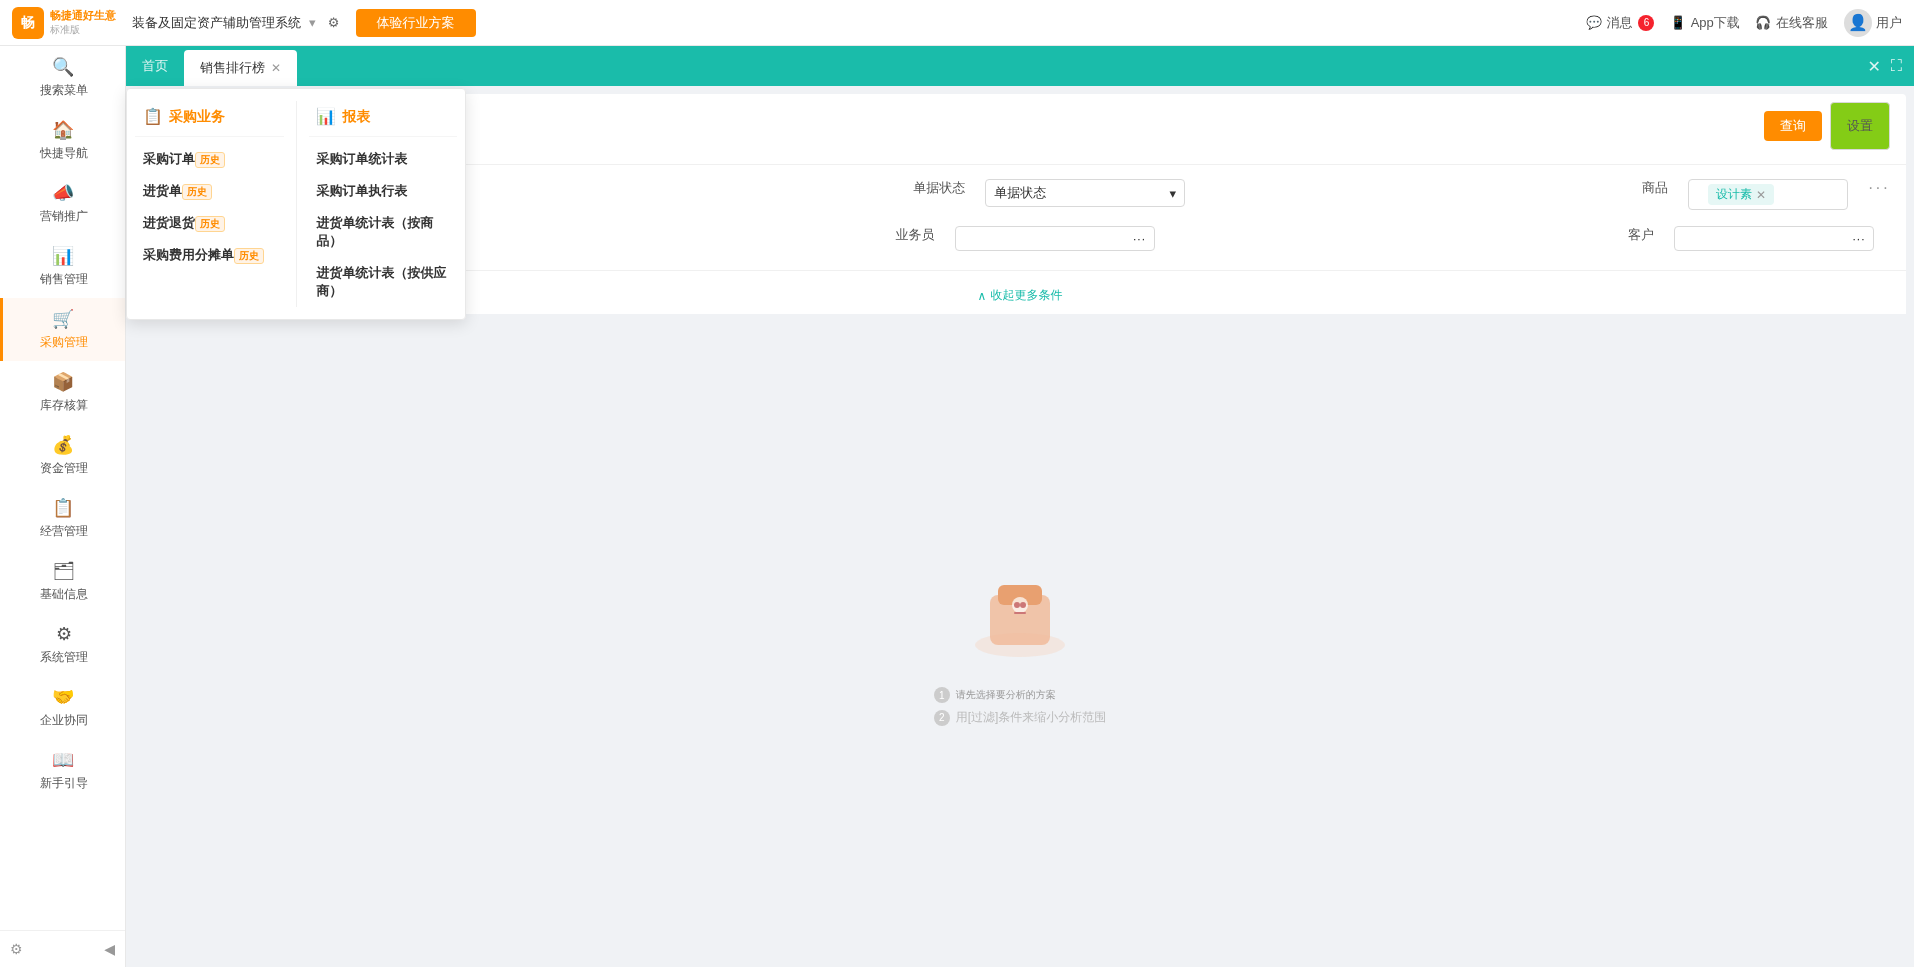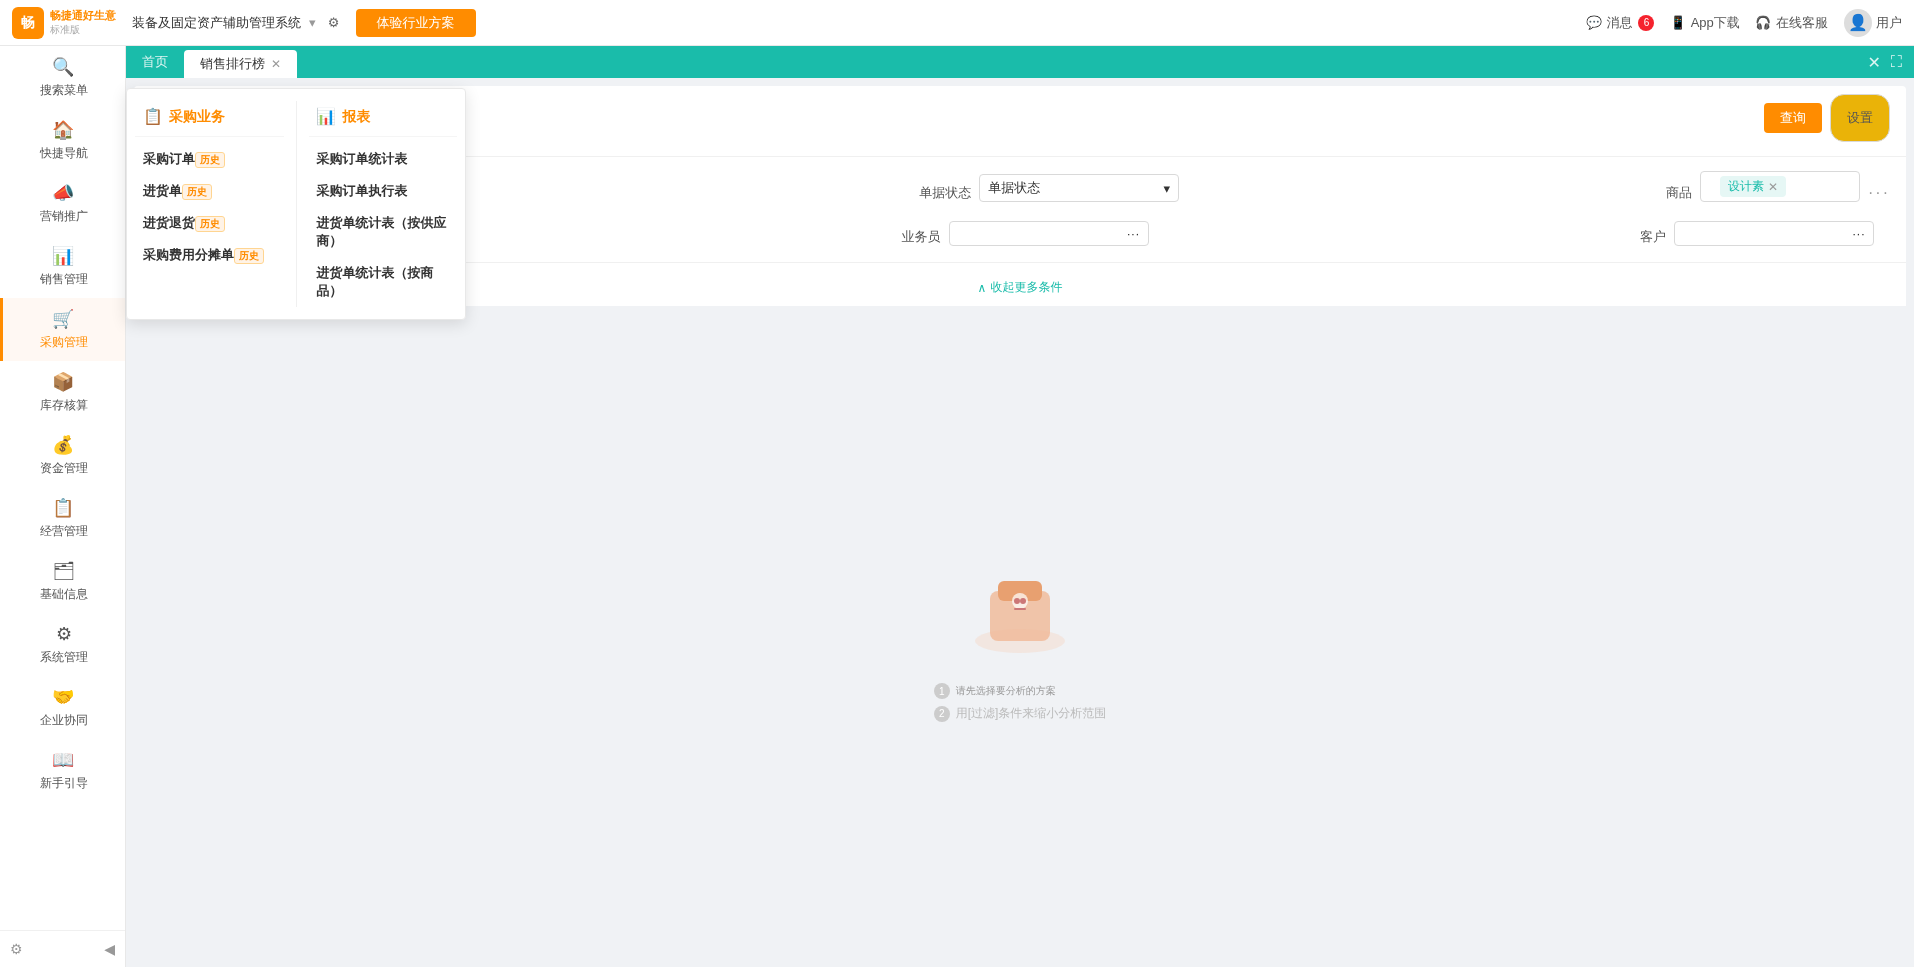--- a/index.html
+++ b/index.html
@@ -18,45 +18,45 @@
     .system-title { font-size: 13px; color: #333; margin-right: 8px; }
     .title-dropdown { color: #999; cursor: pointer; margin-right: 4px; }
     .settings-icon-btn { width: 28px; height: 28px; display: flex; align-items: center; justify-content: center; color: #666; cursor: pointer; }
     .trial-btn { background: #ff8c00; color: #fff; border: none; border-radius: 4px; padding: 5px 21px; font-size: 13px; cursor: pointer; margin-left: 8px; }
     .top-bar-right { margin-left: auto; display: flex; align-items: center; gap: 16px; }
     .top-bar-btn { display: flex; align-items: center; gap: 4px; color: #555; cursor: pointer; font-size: 13px; }
     .badge { background: #f5222d; color: #fff; border-radius: 10px; font-size: 10px; padding: 0 4px; min-width: 16px; height: 16px; display: inline-flex; align-items: center; justify-content: center; margin-left: 2px; }
     .user-avatar { width: 28px; height: 28px; border-radius: 50%; background: #ddd; display: flex; align-items: center; justify-content: center; color: #999; font-size: 16px; }
 
     
-    .tab-bar { display: flex; align-items: center; background: #1abcaa; height: 32px; padding: 0 0; flex-shrink: 0; }
+    .tab-bar { display: flex; align-items: center; background: #1abcaa; height: 40px; padding: 0 0; flex-shrink: 0; }
     .tab { display: flex; align-items: center; height: 100%; padding: 0 16px; font-size: 13px; cursor: pointer; color: rgba(255,255,255,0.85); gap: 6px; }
     .tab.active { background: #fff; color: #333; border-radius: 4px 4px 0 0; margin-top: 4px; height: calc(100% - 4px); }
     .tab-close { font-size: 12px; color: #999; }
     .tab-bar-right { margin-left: auto; display: flex; align-items: center; gap: 2px; padding-right: 8px; }
     .tab-bar-icon { color: rgba(255,255,255,0.85); font-size: 16px; cursor: pointer; padding: 0 4px; }
 
     
     .sidebar-item { display: flex; flex-direction: column; align-items: center; padding: 10px 0; cursor: pointer; color: #555; font-size: 12px; gap: 4px; border-left: 3px solid transparent; }
     .sidebar-item.active { color: #ff8c00; border-left: 3px solid #ff8c00; background: #fff8f3; }
     .sidebar-item .icon { font-size: 18px; }
     .sidebar-bottom { margin-top: auto; display: flex; padding: 10px; justify-content: space-between; border-top: 1px solid #f0f0f0; }
     .sidebar-bottom-btn { color: #999; cursor: pointer; font-size: 14px; }
-    .filter-row { display: flex; align-items: flex-end; gap: 8px; margin-bottom: 8px; flex-wrap: wrap; }
+    .filter-row { display: flex; align-items: flex-start; gap: 20px; margin-bottom: 8px; flex-wrap: wrap; }
     .filter-label { color: #555; font-size: 13px; white-space: nowrap; }
     .filter-input { border: 1px solid #d9d9d9; border-radius: 4px; padding: 4px 8px; font-size: 13px; color: #333; background: #fff; }
     .filter-select { border: 1px solid #d9d9d9; border-radius: 4px; padding: 4px 8px; font-size: 13px; color: #333; background: #fff; display: flex; align-items: center; gap: 4px; cursor: pointer; min-width: 120px; }
     .filter-tag { background: #e6f7f5; color: #1abcaa; border-radius: 4px; padding: 2px 8px; font-size: 12px; display: flex; align-items: center; gap: 4px; }
     .filter-tag-close { cursor: pointer; color: #999; }
     .filter-dots { color: #999; cursor: pointer; font-size: 16px; letter-spacing: 2px; }
     .divider { height: 1px; background: #f0f0f0; margin: 6px 0; }
     .collapse-btn { display: flex; align-items: center; justify-content: center; color: #1abcaa; cursor: pointer; font-size: 12px; gap: 4px; padding: 4px 0; }
     .toolbar-btn { display: flex; align-items: center; gap: 4px; color: #555; font-size: 13px; cursor: pointer; }
     .btn-primary { background: #ff8c00; color: #fff; border: none; border-radius: 4px; padding: 6px 16px; font-size: 13px; cursor: pointer; }
-    .btn-default { background: #eab308; color: #555; border: 1px solid #d9d9d9; border-radius: 14px; padding: 14px 16px; font-size: 13px; cursor: pointer; }
+    .btn-default { background: #84cc16; color: #555; border: 1px solid #d9d9d9; border-radius: 4px; padding: 14px 16px; font-size: 13px; cursor: pointer; }
 
     
     .empty-state { display: flex; flex-direction: column; align-items: center; justify-content: center; flex: 1; gap: 12px; }
     .empty-text { color: #999; font-size: 10px; }
     .empty-hint { color: #bbb; font-size: 12px; }
 
     
     .dropdown-menu { position: fixed; top: 88px; left: 126px; background: #fff; border: 1px solid #e8e8e8; border-radius: 4px; box-shadow: 0 4px 16px rgba(0,0,0,0.12); z-index: 1000; width: 340px; padding: 12px 0; }
     .dropdown-cols { display: flex; gap: 0; }
     .dropdown-col { flex: 1; padding: 0 8px; }
@@ -328,20 +328,20 @@
         <span class="col-icon">📊</span>
         <span>报表</span>
       </div>
       <div class="dropdown-item">
         <span>采购订单统计表</span>
       </div>
       <div class="dropdown-item">
         <span>采购订单执行表</span>
       </div>
       <div class="dropdown-item">
+        <span>进货单统计表（按商品）</span>
+      </div>
+      <div class="dropdown-item">
         <span>进货单统计表（按供应商）</span>
-      </div>
-      <div class="dropdown-item">
-        <span>进货单统计表（按商品）</span>
       </div>
     </div>
   </div>
 </div>
 
 </body></html>

